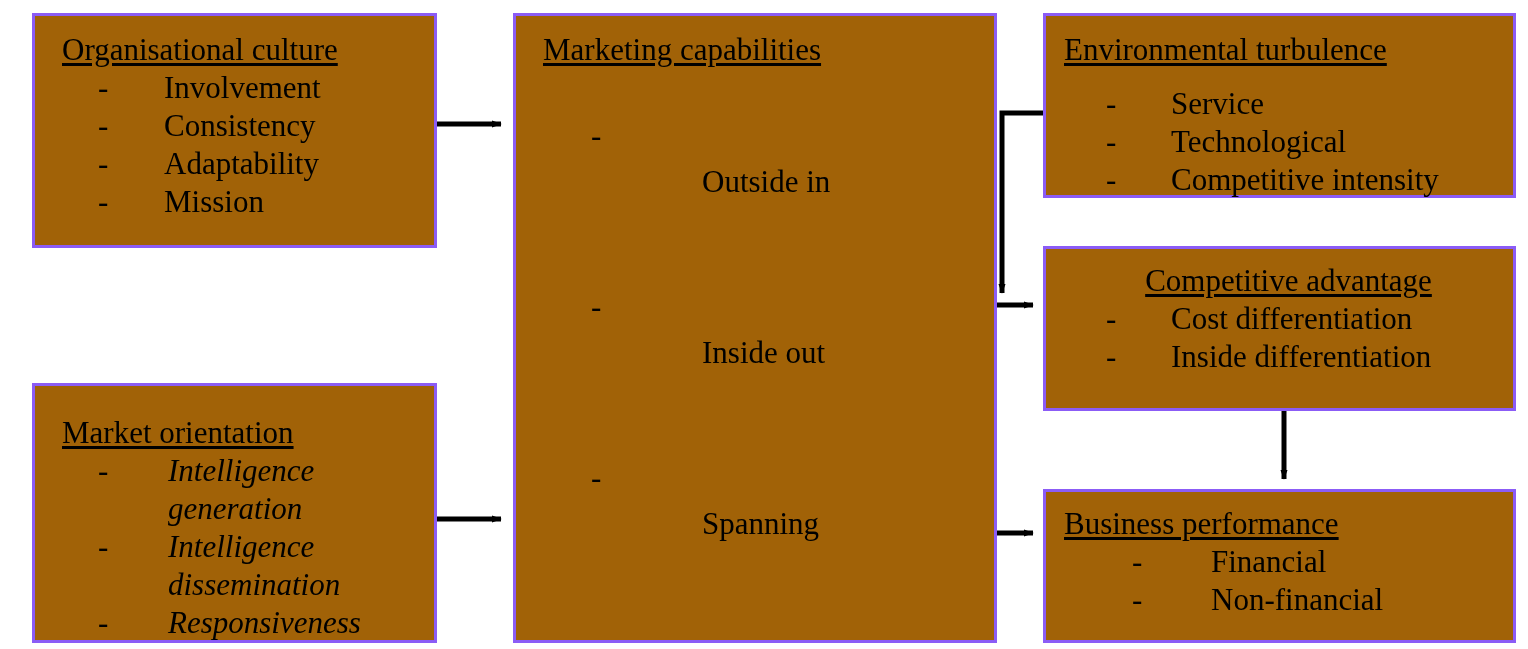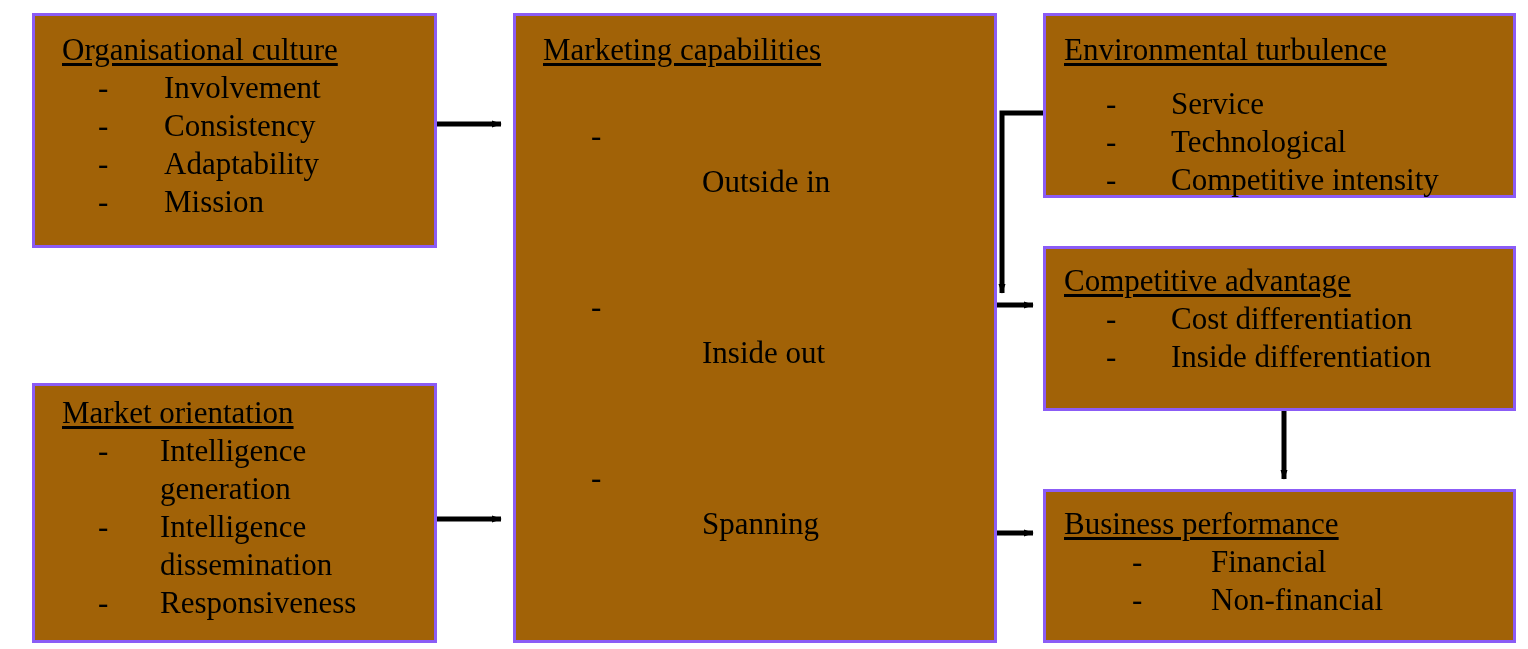--- a/index.html
+++ b/index.html
@@ -55,23 +55,23 @@
     left: 32px; top: 13px; width: 405px; height: 235px;
   }
   #box-org-culture .node-title { margin: 15px 0 0 27px; }
   #box-org-culture .bullet .dash { width: 46px; margin-left: 63px; }
   #box-org-culture .bullet .btext { margin-left: 20px; }
 
   
   #box-market-orientation {
     left: 32px; top: 383px; width: 405px; height: 260px;
   }
-  #box-market-orientation .node-title { margin: 8px 0 0 27px; }
+  #box-market-orientation .node-title { margin: 28px 0 0 27px; }
   #box-market-orientation .bullet .dash { width: 46px; margin-left: 63px; }
-  #box-market-orientation .bullet .btext { margin-left: 16px; }
+  #box-market-orientation .bullet .btext { margin-left: 24px; font-style: italic; }
 
   
   #box-marketing-capabilities {
     left: 513px; top: 13px; width: 484px; height: 630px;
   }
   #box-marketing-capabilities .node-title { margin: 15px 0 0 27px; }
   #box-marketing-capabilities .bullets { margin-top: 48px; }
   #box-marketing-capabilities .bullet { margin-bottom: 87px; }
   #box-marketing-capabilities .bullet .dash { width: 46px; margin-left: 75px; }
   #box-marketing-capabilities .bullet .btext { margin-left: 65px; margin-top: 46px; }
@@ -81,21 +81,21 @@
     left: 1043px; top: 13px; width: 473px; height: 185px;
   }
   #box-environmental-turbulence .node-title { margin: 15px 0 16px 18px; }
   #box-environmental-turbulence .bullet .dash { width: 46px; margin-left: 60px; }
   #box-environmental-turbulence .bullet .btext { margin-left: 19px; }
 
   
   #box-competitive-advantage {
     left: 1043px; top: 246px; width: 473px; height: 165px;
   }
-  #box-competitive-advantage .node-title { margin: 13px 0 0 18px; }
+  #box-competitive-advantage .node-title { margin: 13px 0 0 18px; text-align: center; }
   #box-competitive-advantage .bullet .dash { width: 46px; margin-left: 60px; }
   #box-competitive-advantage .bullet .btext { margin-left: 19px; }
 
   
   #box-business-performance {
     left: 1043px; top: 489px; width: 473px; height: 154px;
   }
   #box-business-performance .node-title { margin: 13px 0 0 18px; }
   #box-business-performance .bullet .dash { width: 46px; margin-left: 86px; }
   #box-business-performance .bullet .btext { margin-left: 33px; }

